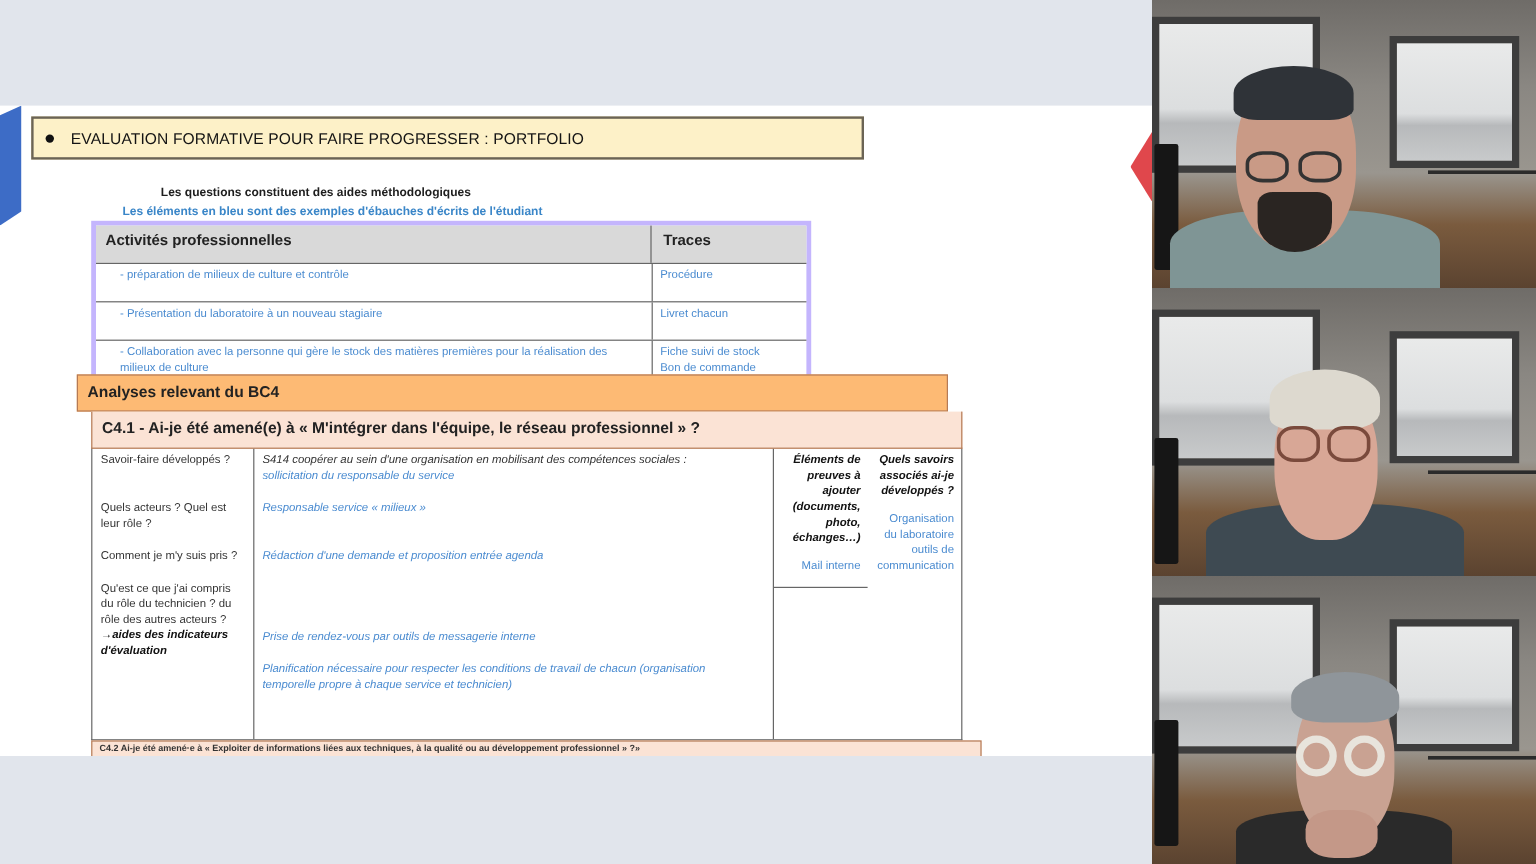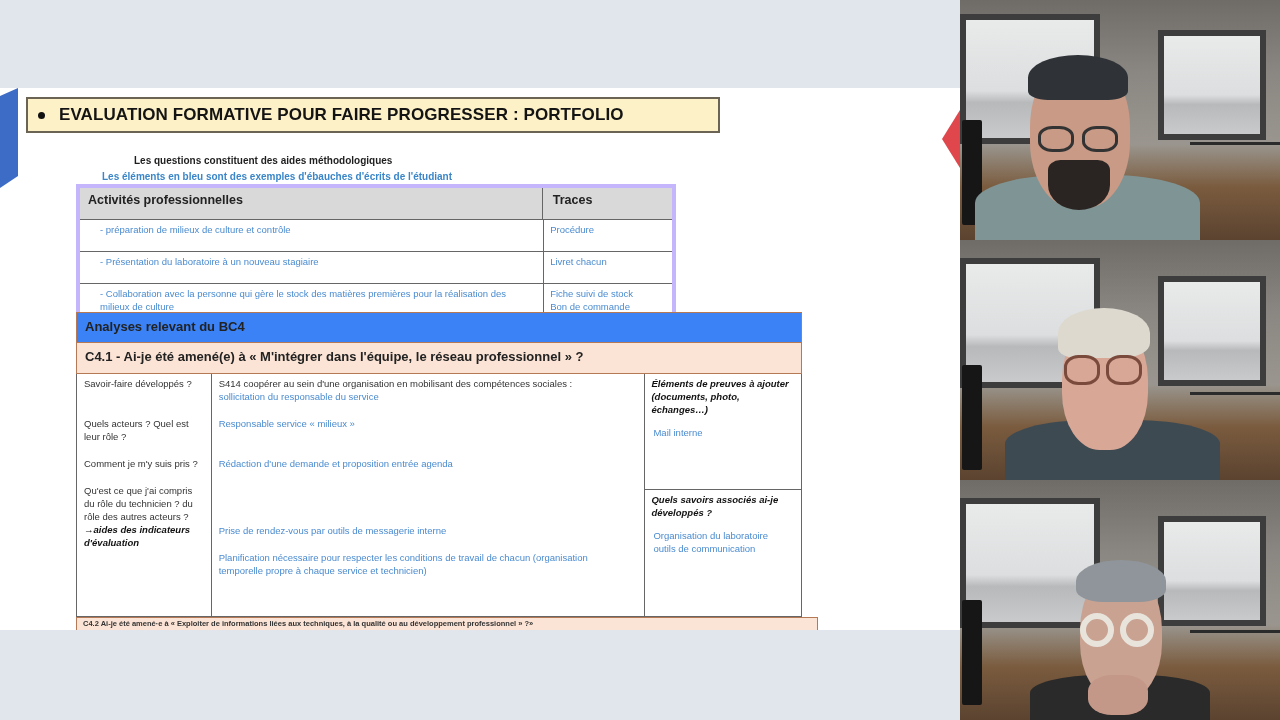--- a/index.html
+++ b/index.html
@@ -6,46 +6,46 @@
   html, body { width: 1280px; height: 720px; overflow: hidden; background: #e1e5ec; font-family: "Liberation Sans", sans-serif; }
   #stage { position: relative; width: 1280px; height: 720px; }
 
   
   .slide { position: absolute; left: 0; top: 88px; width: 960px; height: 542px; background: #ffffff; overflow: hidden; }
   .blue-shape { position: absolute; left: 0; top: 0; width: 18px; height: 100px; background: #3d6cc6; clip-path: polygon(0 8%, 100% 0, 100% 88%, 0 100%); }
   .red-diamond { position: absolute; left: 942px; top: 22px; width: 36px; height: 58px; background: #e0474c; clip-path: polygon(50% 0, 100% 50%, 50% 100%, 0 50%); }
 
   .title-box { position: absolute; left: 26px; top: 9px; width: 694px; height: 36px; background: #fdf1c8; border: 2px solid #6b6455; display: flex; align-items: center; padding-left: 10px; }
   .title-bullet { width: 7px; height: 7px; border-radius: 50%; background: #111; margin-right: 14px; }
-  .title-text { font-weight: bold; font-size: 17px; color: #141414; letter-spacing: 0.1px; }
+  .title-text { font-weight: normal; font-size: 13px; color: #141414; letter-spacing: 0.1px; }
 
   .note1 { position: absolute; left: 102px; top: 67px; font-size: 10px; font-weight: bold; color: #1e1e1e; margin-left: 32px; }
   .note2 { position: absolute; left: 102px; top: 83px; font-size: 10px; font-weight: bold; color: #3a86c8; }
 
   .blue { color: #4a8bd0; }
   .cell-txt { font-size: 9.5px; line-height: 13px; }
 
   
   .act-table { position: absolute; left: 76px; top: 96px; width: 600px; border: 4px solid #c4b5fd; }
   .act-row { display: flex; border-top: 1px solid #666; }
   .act-row:first-child { border-top: none; }
   .act-head { background: #d9d9d9; height: 31px; }
   .act-head .c1, .act-head .c2 { font-weight: bold; font-size: 12.5px; color: #222; padding: 5px 8px; }
   .c1 { width: 570px; border-right: 1px solid #666; padding: 3px 8px 3px 20px; }
   .c2 { width: 156px; padding: 3px 6px; }
   .act-row.r { height: 32px; }
 
   
-  .bc4 { position: absolute; left: 76px; top: 224px; width: 726px; height: 31px; background: #3b82f6; border: 1px solid #b57a55; font-weight: bold; font-size: 13px; color: #222; padding: 6px 8px; }
+  .bc4 { position: absolute; left: 64px; top: 224px; width: 726px; height: 31px; background: #fdba74; border: 1px solid #b57a55; font-weight: bold; font-size: 13px; color: #222; padding: 6px 8px; }
   .c41 { position: absolute; left: 76px; top: 255px; width: 726px; height: 31px; background: #fbe3d5; border: 1px solid #b57a55; border-top: none; font-weight: bold; font-size: 13px; color: #222; padding: 6px 8px; }
 
   .analysis { position: absolute; left: 76px; top: 286px; width: 726px; height: 243px; border: 1px solid #666; border-top: none; display: flex; }
   .q-col { width: 135px; border-right: 1px solid #666; padding: 3px 6px 0 7px; font-size: 9.5px; line-height: 13px; color: #333; }
-  .a-col { width: 435px; border-right: 1px solid #666; padding: 3px 7px 0 7px; position: relative; }
-  .e-col { width: 156px; display: flex; flex-direction: column; }
+  .a-col { width: 435px; border-right: 1px solid #666; padding: 3px 7px 0 7px; position: relative; font-style: italic; }
+  .e-col { width: 156px; display: flex; flex-direction: row; text-align: right; }
   .e-top { height: 116px; border-bottom: 1px solid #666; padding: 3px 6px; }
   .e-bot { flex: 1; padding: 3px 6px; }
   .ital-bold { font-style: italic; font-weight: bold; font-size: 9.5px; line-height: 13px; color: #111; }
   .abs { position: absolute; left: 7px; }
 
   .c42 { position: absolute; left: 76px; top: 529px; width: 742px; height: 14px; background: #fbe3d5; border: 1px solid #b57a55; font-size: 7.5px; font-weight: bold; color: #333; padding: 1px 6px; white-space: nowrap; overflow: hidden; }
 
   
   .tile { position: absolute; left: 960px; width: 320px; height: 240px; overflow: hidden; background: #8c8a86; }
   .room { position: absolute; inset: 0; background: linear-gradient(#6f6c68 0%, #8a8782 30%, #9a968f 60%, #7a5b3e 78%, #5b4330 100%); }

